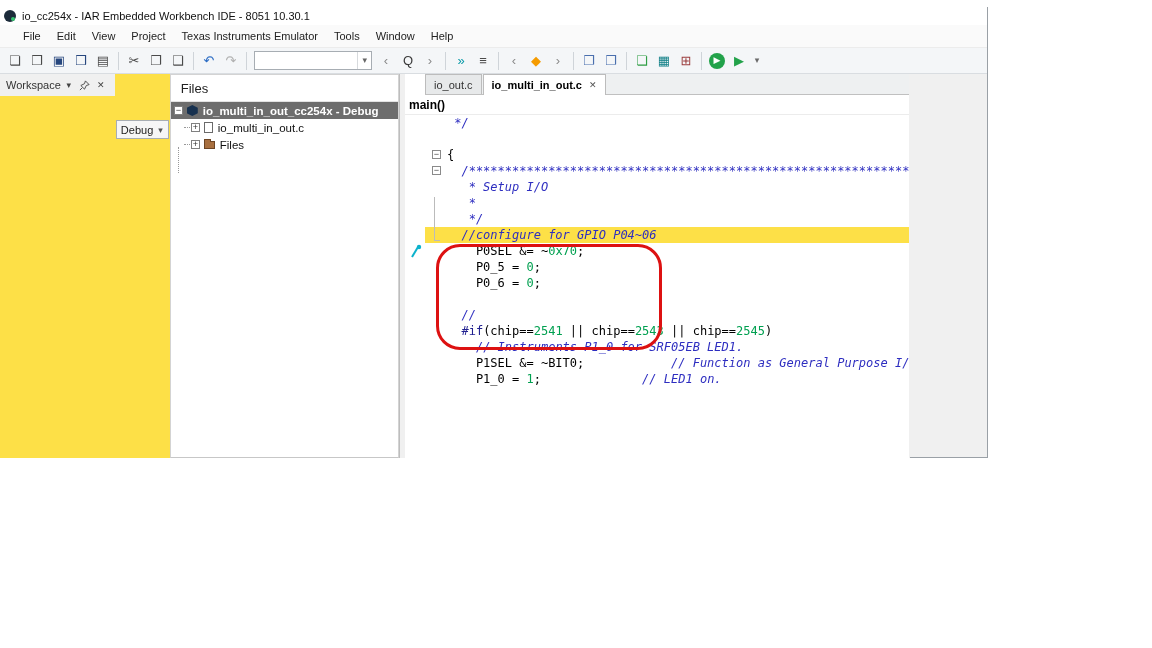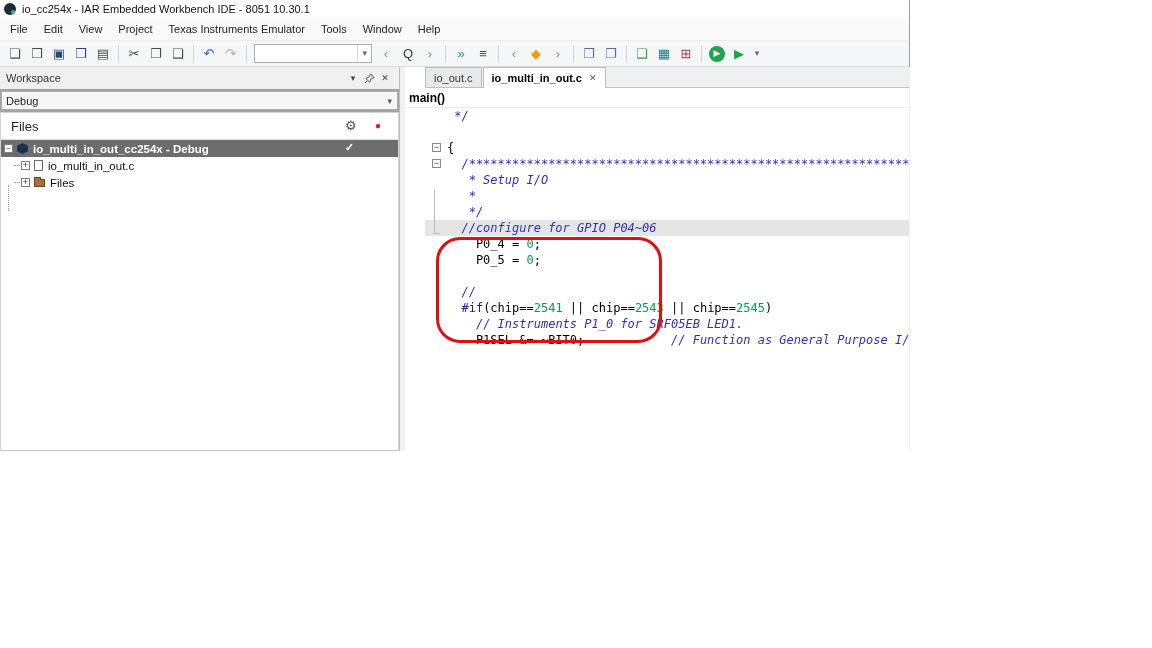--- a/index.html
+++ b/index.html
@@ -1,50 +1,50 @@
 <!DOCTYPE html>
 <html style="--comment: #2e2ec0; --number: #00A050; --preproc: #202090;"><head>
 <meta charset="utf-8">
 <style>
   * { margin:0; padding:0; box-sizing:border-box; }
   body { background:#ffffff; font-family:"Liberation Sans", sans-serif; }
   .canvas { position:relative; width:1152px; height:648px; background:#ffffff; overflow:hidden; }
-  .appwindow { position:absolute; left:0; top:0; width:910px; height:451px; background:#f0f0f0;
+  .appwindow { position:absolute; left:0; top:7px; width:988px; height:451px; background:#f0f0f0;
                border-right:1px solid #9aa0a6; border-bottom:1px solid #9aa0a6; }
 
   
   .titlebar { height:18px; background:#ffffff; display:flex; align-items:center; padding-left:4px; }
   .app-icon { width:12px; height:12px; border-radius:50%; background:#1c2b3a; position:relative; flex:0 0 auto; }
   .app-icon::after { content:""; position:absolute; right:1px; bottom:1px; width:4px; height:4px; border-radius:50%; background:#34c26e; }
   .titletext { font-size:11px; color:#111; margin-left:6px; white-space:nowrap; }
 
   
-  .menubar { height:23px; background:#fafafa; display:flex; align-items:center; padding-left:2px; border-bottom:1px solid #ececec; }
+  .menubar { height:23px; background:#fafafa; display:flex; align-items:center; padding-left:15px; border-bottom:1px solid #ececec; }
   .menu-item { font-size:11px; color:#222; padding:3px 8px; cursor:default; }
 
   
   .toolbar { height:26px; background:#f4f6f8; border-bottom:1px solid #d9dde1; display:flex; align-items:center; padding-left:4px; }
   .tb-btn { width:22px; height:20px; display:flex; align-items:center; justify-content:center; font-size:13px; line-height:1; }
   .tb-btn .glyph { display:inline-block; }
   .tb-btn.round .glyph { width:16px; height:16px; border-radius:50%; font-size:9px; display:flex; align-items:center; justify-content:center; }
   .tb-btn.small { width:14px; font-size:9px; }
   .tb-sep { width:1px; height:18px; background:#cfd4d9; margin:0 4px; }
   .tb-combo { width:118px; height:19px; background:#ffffff; border:1px solid #a7adb3; display:flex; align-items:center; justify-content:flex-end; margin:0 3px; }
   .tb-combo .chev { font-size:9px; color:#666; padding:0 4px; border-left:1px solid #d7dadd; line-height:17px; }
 
   
   .main { position:absolute; top:67px; left:0; width:910px; height:384px; background:#f0f0f0; display:flex; }
 
   
-  .workspace { width:400px; height:100%; background:#a3a3a3; border-right:1px solid #bdbdbd; display:flex; flex-direction:column; }
+  .workspace { width:400px; height:100%; background:#fde047; border-right:1px solid #bdbdbd; display:flex; flex-direction:row; }
   .ws-header { height:22px; display:flex; align-items:center; padding:0 6px; background:#f0f0f0; }
   .ws-title { font-size:11px; color:#333; flex:1; }
   .ws-hicon { width:16px; height:16px; display:flex; align-items:center; justify-content:center; font-size:9px; color:#444; }
   .ws-combo-row { height:23px; padding:2px 1px; }
-  .ws-combo { height:19px; background:#f6f6f6; border:1px solid #a7adb3; display:flex; align-items:center; }
+  .ws-combo { height:19px; background:#f6f6f6; border:1px solid #a7adb3; display:flex; align-items:center;margin-top:44px; }
   .ws-combo .val { flex:1; font-size:11px; color:#222; padding-left:4px; }
   .ws-combo .chev { font-size:9px; color:#555; padding:0 5px; }
   .files-panel { flex:1; background:#ffffff; border:1px solid #d3d3d3; border-bottom:1px solid #c7c7c7; position:relative; overflow:hidden; }
   .files-header { height:27px; display:flex; align-items:center; padding-left:10px; border-bottom:1px solid #e3e3e3; position:relative; }
   .files-label { font-size:13px; color:#222;text-align:right; }
   .gear-icon { position:absolute; left:344px; top:5px; font-size:13px; color:#555; }
   .red-dot { position:absolute; left:374px; top:7px; font-size:10px; color:#cc2222; }
   .tree { position:relative; }
   .tree-row { height:17px; display:flex; align-items:center; position:relative; font-size:11.5px; color:#111; }
   .tree-row.lvl0 { padding-left:3px; }
@@ -263,27 +263,32 @@
         </div>
         <div class="code">
           <div class="fold-guide"></div>
         <div class="code-line"><span class="bp-col"></span><span class="fold-col"></span><span class="line-text"><span class="tok-c"> */</span></span></div>
             <div class="code-line"><span class="bp-col"></span><span class="fold-col"></span><span class="line-text"></span></div>
             <div class="code-line"><span class="bp-col"></span><span class="fold-col"><span class="fold-box">−</span></span><span class="line-text"><span class="tok-p">{</span></span></div>
             <div class="code-line"><span class="bp-col"></span><span class="fold-col"><span class="fold-box">−</span></span><span class="line-text"><span class="tok-c">  /*****************************************************************************************************</span></span></div>
             <div class="code-line"><span class="bp-col"></span><span class="fold-col"></span><span class="line-text"><span class="tok-c">   * Setup I/O</span></span></div>
             <div class="code-line"><span class="bp-col"></span><span class="fold-col"></span><span class="line-text"><span class="tok-c">   *</span></span></div>
             <div class="code-line"><span class="bp-col"></span><span class="fold-col"></span><span class="line-text"><span class="tok-c">   */</span></span></div>
-            <div class="code-line" style="background: #e5e5e5;"><span class="bp-col"></span><span class="fold-col"></span><span class="line-text"><span class="tok-c">  //configure for GPIO P04~06</span></span></div>
-            <div class="code-line"><span class="bp-col"></span><span class="fold-col"></span><span class="line-text"><span class="tok-p">    P0_4 = </span><span class="tok-n">0</span><span class="tok-p">;</span></span></div>
+            <div class="code-line" style="background: #fde047;"><span class="bp-col"></span><span class="fold-col"></span><span class="line-text"><span class="tok-c">  //configure for GPIO P04~06</span></span></div>
+            <div class="code-line"><span class="bp-col"><span class="caret-marker"><svg width="13" height="14">
+                    <path d="M3 13 L9 3" stroke="#0cb2cc" stroke-width="2"></path>
+                    <circle cx="10" cy="3" r="2.2" fill="#0cb2cc"></circle>
+                  </svg></span></span><span class="fold-col"></span><span class="line-text"><span class="tok-p">    P0SEL &amp;= ~</span><span class="tok-n">0x70</span><span class="tok-p">;</span></span></div>
             <div class="code-line"><span class="bp-col"></span><span class="fold-col"></span><span class="line-text"><span class="tok-p">    P0_5 = </span><span class="tok-n">0</span><span class="tok-p">;</span></span></div>
+            <div class="code-line"><span class="bp-col"></span><span class="fold-col"></span><span class="line-text"><span class="tok-p">    P0_6 = </span><span class="tok-n">0</span><span class="tok-p">;</span></span></div>
             <div class="code-line"><span class="bp-col"></span><span class="fold-col"></span><span class="line-text"></span></div>
             <div class="code-line"><span class="bp-col"></span><span class="fold-col"></span><span class="line-text"><span class="tok-c">  //</span></span></div>
             <div class="code-line"><span class="bp-col"></span><span class="fold-col"></span><span class="line-text"><span class="tok-p">  </span><span class="tok-d">#if</span><span class="tok-p">(chip==</span><span class="tok-n">2541</span><span class="tok-p"> || chip==</span><span class="tok-n">2543</span><span class="tok-p"> || chip==</span><span class="tok-n">2545</span><span class="tok-p">)</span></span></div>
             <div class="code-line"><span class="bp-col"></span><span class="fold-col"></span><span class="line-text"><span class="tok-p">    </span><span class="tok-c">// Instruments P1_0 for SRF05EB LED1.</span></span></div>
             <div class="code-line"><span class="bp-col"></span><span class="fold-col"></span><span class="line-text"><span class="tok-p">    P1SEL &amp;= ~BIT0;</span><span class="tok-p">            </span><span class="tok-c">// Function as General Purpose I/O.</span></span></div>
+            <div class="code-line"><span class="bp-col"></span><span class="fold-col"></span><span class="line-text"><span class="tok-p">    P1_0 = </span><span class="tok-n">1</span><span class="tok-p">;</span><span class="tok-p">              </span><span class="tok-c">// LED1 on.</span></span></div>
           </div>
         <div class="annotation" style="border-color: rgb(221, 17, 17);"></div>
       </div>
 
     </div>
   </div>
 </div>
 
 </body></html>

